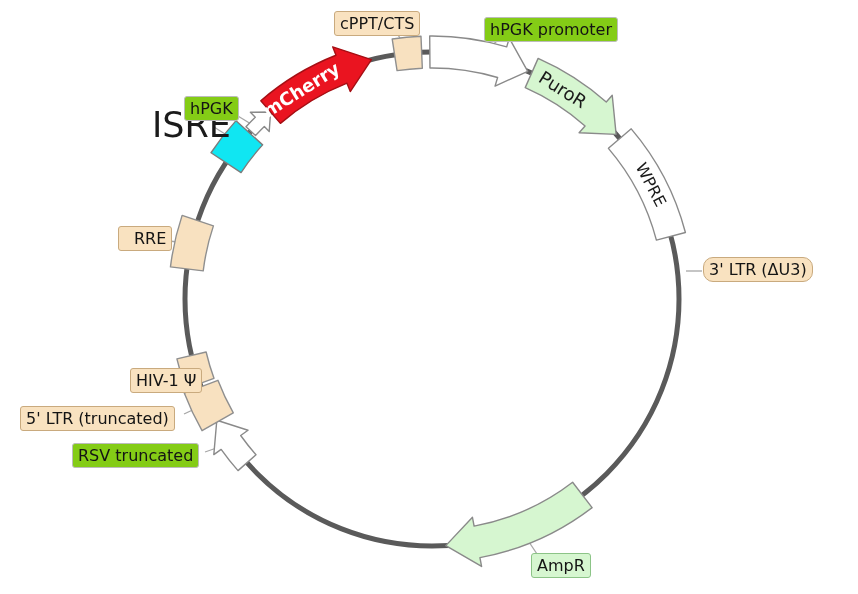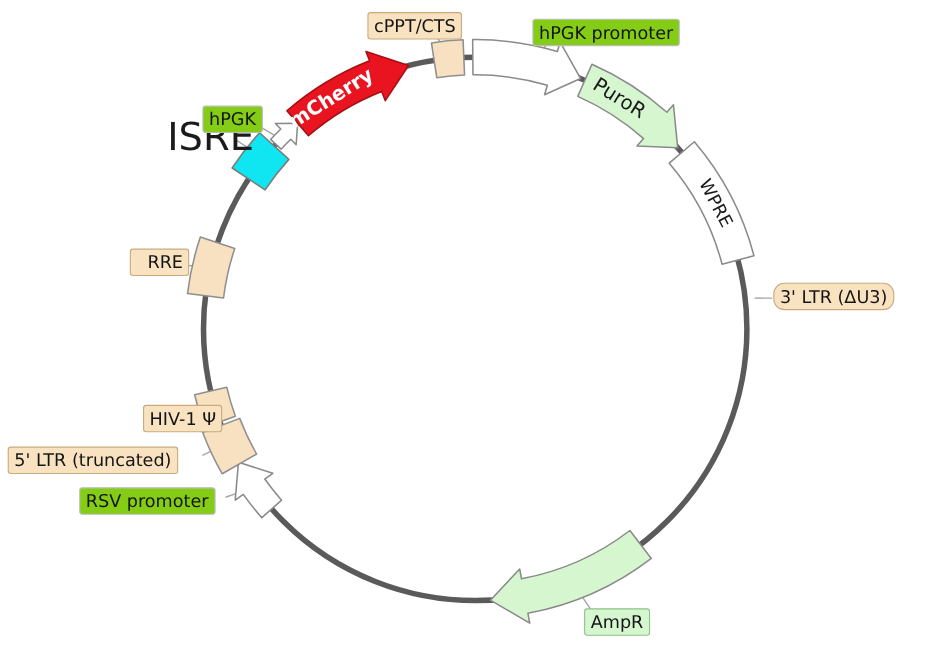--- a/index.html
+++ b/index.html
@@ -58,19 +58,19 @@
       <path d="M 246.00 126.76 A 253.5 253.5 0 0 1 255.27 117.26 L 250.39 112.24 L 270.61 112.02 L 269.21 131.60 L 264.33 126.58 A 240.5 240.5 0 0 0 255.54 135.59 Z" fill="#ffffff" stroke="#8a8a8a" stroke-width="1.4" stroke-linejoin="round"></path>
       <path d="M 260.80 100.67 A 262 262 0 0 1 335.98 55.23 L 332.68 46.86 L 371.41 59.55 L 350.27 91.52 L 346.97 83.14 A 232 232 0 0 0 280.41 123.38 Z" fill="#ea1420" stroke="#a50f14" stroke-width="1.4" stroke-linejoin="round"></path>
       <text transform="translate(301.1 89.5) rotate(-32)" fill="#ffffff" font-size="18" font-weight="bold" text-anchor="middle" dominant-baseline="central">mCherry</text>
       <path d="M 392.22 39.03 A 263 263 0 0 1 420.99 36.23 L 422.33 68.20 A 231 231 0 0 0 397.06 70.66 Z" fill="#f8e1c0" stroke="#8f8f8f" stroke-width="1.4" stroke-linejoin="round"></path>
     </svg>
 
   <div class="fl tan" style="left: 334px; top: 11px;">cPPT/CTS</div>
   <div class="fl white" style="left: 484px; top: 17px;">hPGK promoter</div>
   <div class="fl tan" style="left: 703px; top: 257px; border-radius: 10px;">3' LTR (ΔU3)</div>
   <div class="fl green" style="left: 531px; top: 553px;">AmpR</div>
-  <div class="fl white" style="left: 72px; top: 443px;">RSV promoter</div>
-  <div class="fl tan" style="left: 7px; top: 406px;">5' LTR (truncated)</div>
+  <div class="fl white" style="left: 72px; top: 443px;">RSV truncated</div>
+  <div class="fl tan" style="left: 20px; top: 406px;">5' LTR (truncated)</div>
   <div class="fl tan" style="left: 87px; top: 368px; margin-left: 43px;">HIV-1 Ψ</div>
   <div class="fl tan" style="left: 118px; top: 226px; padding-left: 15px;">RRE</div>
   <div class="fl plain" style="left: 152px; top: 111px;">ISRE</div>
   <div class="fl white" style="left: 184px; top: 96px;">hPGK</div>
 </div>
 
 </body></html>

